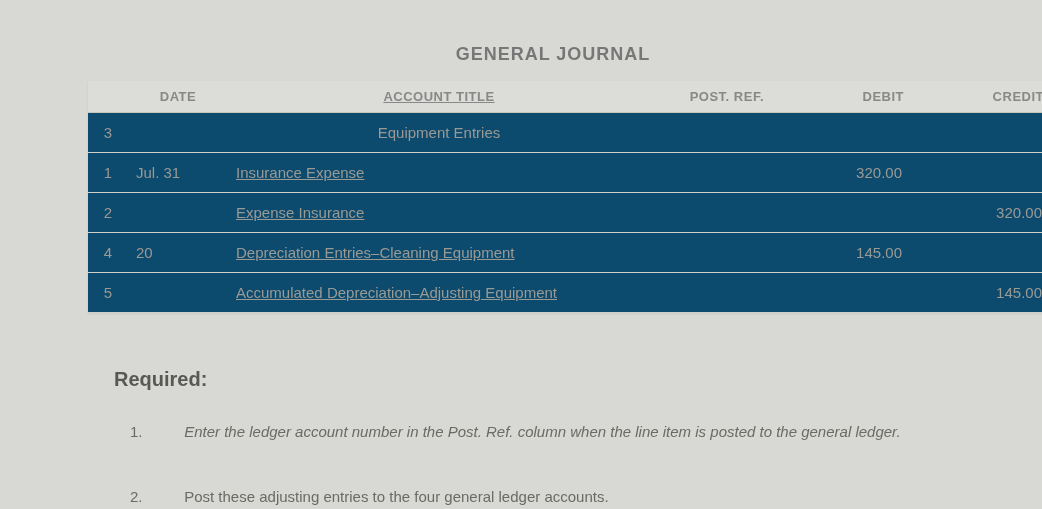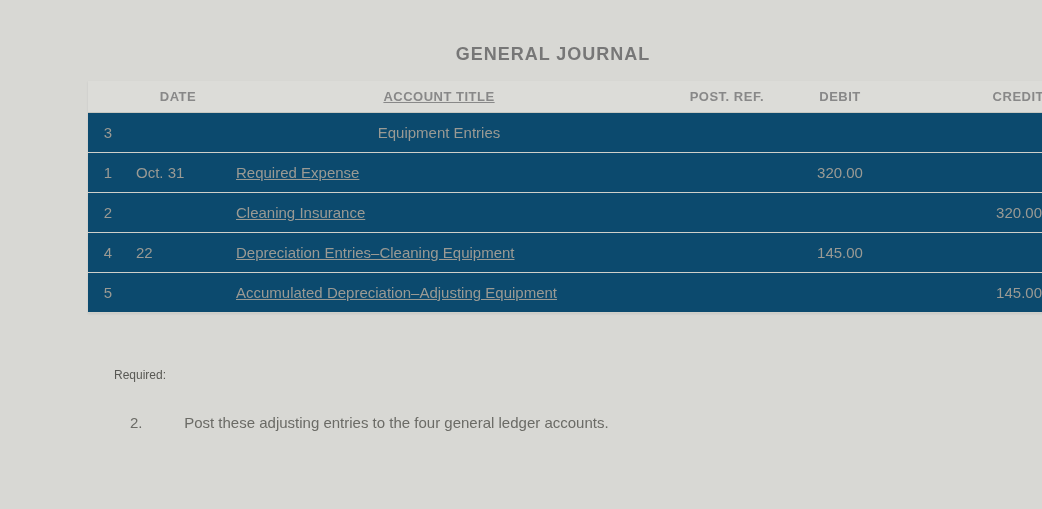--- a/index.html
+++ b/index.html
@@ -42,37 +42,37 @@
       font-size: 15px;
       color: #9a9a94;
       border-bottom: 1px solid #d0d0ca;
       vertical-align: middle;
       height: 40px;
     }
     .col-num  { width: 40px; text-align: center; font-size:12px;}
     .col-date { width: 100px; }
     .col-acct { width: auto; text-decoration: underline; }
     .col-ref  { width: 120px; text-align:right;}
-    .col-debit{ width: 140px; text-align: center; padding-right: 30px;}
+    .col-debit{ width: 140px; text-align: right; padding-right: 30px;}
     .col-credit{width: 140px; text-align: right; padding-right: 30px;}
     .section-label td {
       text-align: center;
       font-weight: 500;
       color: #9a9a94;
       font-style: normal;
     }
     .indent-1 { padding-left: 12px; }
     .indent-2 { padding-left: 36px; }
     .date-sub { color:#b4b4ad; font-size:14px;}
     .required-block {
       margin-top: 55px;
       padding-left: 10px;
       color: #585854;
     }
-    .required-label { font-weight: 400; font-size: 12px; margin-bottom: 12px; }
+    .required-label { font-weight: 700; font-size: 20px; margin-bottom: 12px; }
     .req-item {
       font-size: 15px;
       margin-bottom: 10px;
       color: #6b6b66;
     }
     .req-item em { font-style: italic; }
     .req-item .num { display:inline-block; width:18px; }
   </style>
 </head>
 <body>
@@ -95,55 +95,59 @@
       <td class="col-num">3</td>
       <td></td>
       <td>Equipment Entries</td>
       <td></td>
       <td></td>
       <td></td>
     </tr>
 
     <tr>
       <td class="col-num">1</td>
-      <td class="col-date date-sub">Oct. 31</td>
-      <td class="col-acct indent-1">Required Expense</td>
+      <td class="col-date date-sub">Jul. 31</td>
+      <td class="col-acct indent-1">Insurance Expense</td>
       <td class="col-ref"></td>
       <td class="col-debit">320.00</td>
       <td class="col-credit"></td>
     </tr>
 
     <tr>
       <td class="col-num">2</td>
       <td class="col-date date-sub"></td>
-      <td class="col-acct indent-2">Cleaning Insurance</td>
+      <td class="col-acct indent-2">Expense Insurance</td>
       <td class="col-ref"></td>
       <td class="col-debit"></td>
       <td class="col-credit">320.00</td>
     </tr>
 
     <tr>
       <td class="col-num">4</td>
-      <td class="col-date date-sub">22</td>
+      <td class="col-date date-sub">20</td>
       <td class="col-acct indent-1">Depreciation Entries–Cleaning Equipment</td>
       <td class="col-ref"></td>
       <td class="col-debit">145.00</td>
       <td class="col-credit"></td>
     </tr>
 
     <tr>
       <td class="col-num">5</td>
       <td class="col-date date-sub"></td>
       <td class="col-acct indent-2">Accumulated Depreciation–Adjusting Equipment</td>
       <td class="col-ref"></td>
       <td class="col-debit"></td>
       <td class="col-credit">145.00</td>
     </tr>
   </tbody>
 </table>
 
 <div class="required-block">
   <div class="required-label">Required:</div>
   <div class="req-item">
+    <span class="num">1.</span>
+    <em>Enter the ledger account number in the Post. Ref. column when the line item is posted to the general ledger.</em>
+  </div>
+  <div class="req-item">
     <span class="num">2.</span>
     <span>Post these adjusting entries to the four general ledger accounts.</span>
   </div>
 </div>
 
 </body></html>

